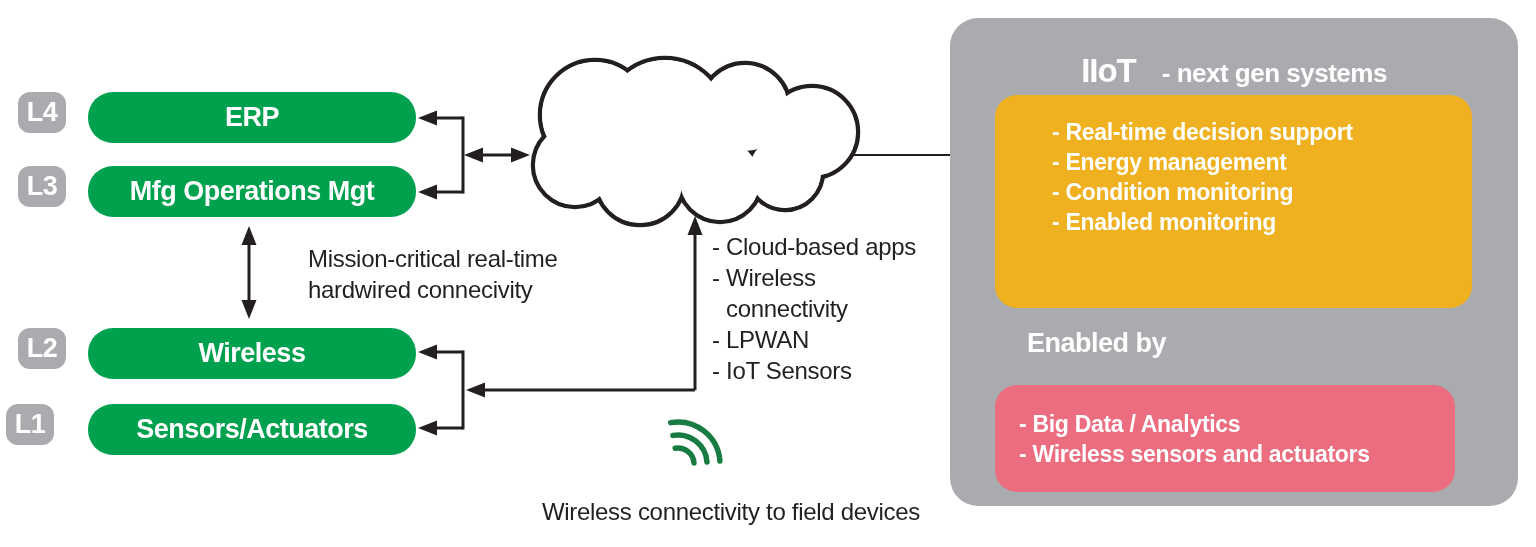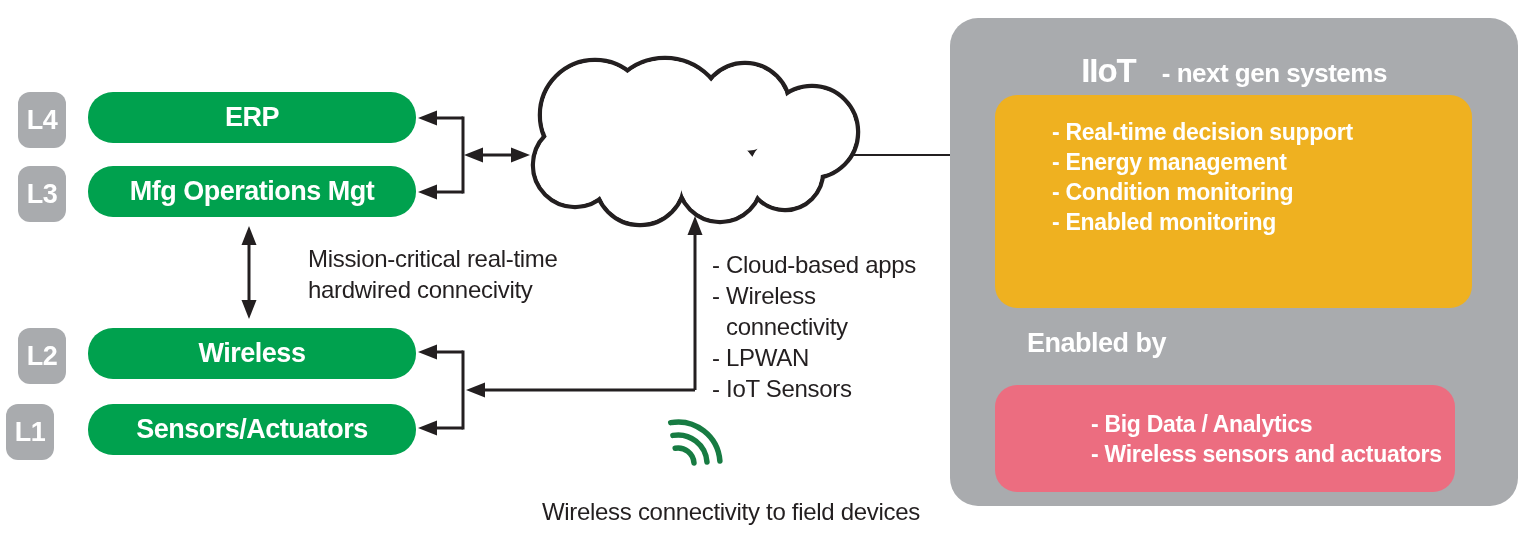--- a/index.html
+++ b/index.html
@@ -3,21 +3,21 @@
 <meta charset="utf-8">
 <style>
   html,body{margin:0;padding:0;background:#fff;}
   #canvas{
     position:relative;width:1536px;height:547px;background:#fff;overflow:hidden;
     font-family:"Liberation Sans",sans-serif;color:#231F20;
   }
   .abs{position:absolute;}
   
   .lvl-label{
-    width:48px;height:56px;background:#A9ABAE;border-radius:12px;color:#fff;
+    width:48px;height:41px;background:#A9ABAE;border-radius:12px;color:#fff;
     font-weight:bold;font-size:27px;display:flex;align-items:center;justify-content:center;
     letter-spacing:-0.5px;
   }
   .green-box{
     left:88px;width:328px;height:51px;background:#00A14E;border-radius:25px;color:#fff;
     font-weight:bold;font-size:27px;display:flex;align-items:center;justify-content:center;
     letter-spacing:-0.5px;
   }
   .note{font-size:24px;line-height:31px;letter-spacing:-0.3px;color:#231F20;}
   .cloud-list{font-size:24px;line-height:31px;letter-spacing:-0.3px;color:#231F20;}
@@ -36,21 +36,21 @@
   .panel-title .t-rest{font-size:26px;letter-spacing:-0.5px;}
   .orange-box{
     left:45px;top:77px;width:477px;height:213px;background:#EFB120;border-radius:22px;
     color:#fff;box-sizing:border-box;padding:22px 0 0 32px;
   }
   .orange-box .pm-title{font-size:27px;font-weight:bold;letter-spacing:-0.5px;margin-bottom:12px;}
   .pm-item{font-size:23px;font-weight:bold;line-height:30px;padding-left:25px;letter-spacing:-0.3px;}
   .enabled-label{left:77px;top:310px;font-size:27px;font-weight:bold;color:#fff;letter-spacing:-0.5px;}
   .pink-box{
     left:45px;top:367px;width:460px;height:107px;background:#EC6D80;border-radius:22px;color:#fff;
-    box-sizing:border-box;display:flex;flex-direction:column;justify-content:center;padding-left:96px;
+    box-sizing:border-box;display:flex;flex-direction:column;justify-content:center;padding-left:24px;
   }
   .en-item{font-size:23px;font-weight:bold;line-height:30px;letter-spacing:-0.3px;}
   svg{display:block;}
 </style>
 </head>
 <body>
 
 <div id="canvas">
 
   <svg class="abs" style="left:0;top:0" width="1536" height="547" viewBox="0 0 1536 547">
@@ -126,21 +126,21 @@
   <div class="abs green-box" style="top:328px">Wireless</div>
 
   <div class="abs lvl-label" style="left:6px;top:404px">L1</div>
   <div class="abs green-box" style="top:404px">Sensors/Actuators</div>
 
   <div class="abs note" style="left:308px;top:243px">
     <div>Mission-critical real-time</div>
     <div>hardwired connecivity</div>
   </div>
 
-  <div class="abs cloud-list" style="left:712px;top:249px">
+  <div class="abs cloud-list" style="left:712px;top:231px">
     <div>- Cloud-based apps</div>
     <div>- Wireless</div>
     <div class="indent">connectivity</div>
     <div class="gap">- LPWAN</div>
     <div>- IoT Sensors</div>
   </div>
 
   <div class="abs caption" style="left:470px;top:498px;width:450px">Wireless connectivity to field devices</div>
 
   <div class="abs panel">

